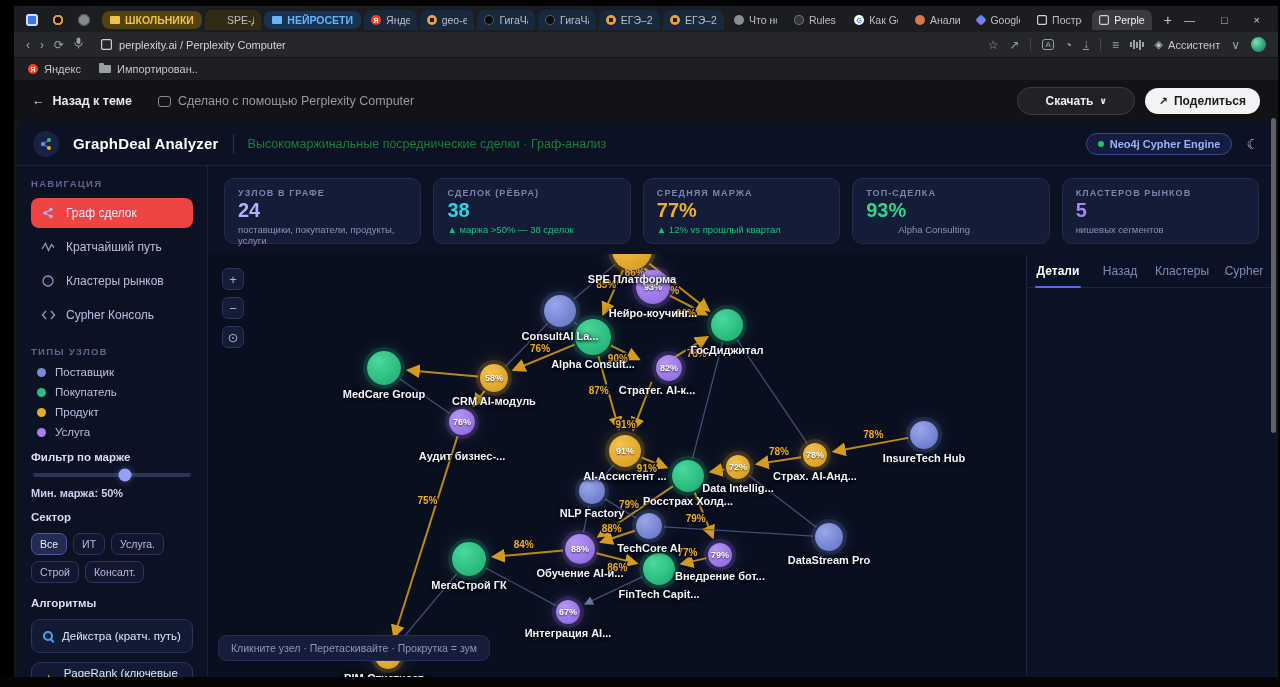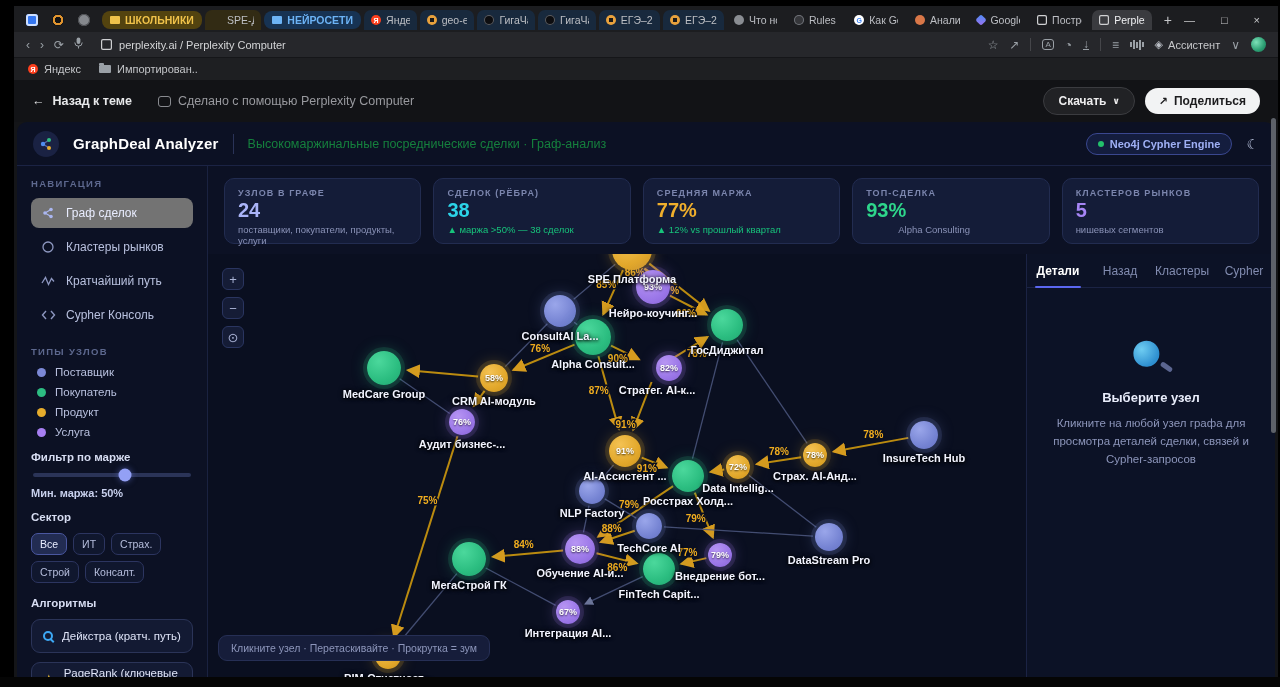--- a/index.html
+++ b/index.html
@@ -59,21 +59,21 @@
   .folder { width:12px; height:8px; background:#9aa0a6; border-radius:1px; position:relative; }
   .folder::before { content:""; position:absolute; top:-2px; left:0; width:5px; height:2px; background:#9aa0a6; border-radius:1px 1px 0 0; }
 
   
   .pagehead { height:42px; background:#121316; display:flex; align-items:center; padding:0 18px; gap:26px; }
   .ph-back { display:flex; align-items:center; gap:8px; color:#e7e8ea; font-size:12.5px; font-weight:700; }
   .ph-made { display:flex; align-items:center; gap:7px; color:#98999e; font-size:12.5px; }
   .made-ico { width:13px; height:11px; border:1.4px solid #898b90; border-radius:3px; }
   .ph-right { margin-left:auto; display:flex; gap:10px; align-items:center; }
   .btn-dl { display:flex; align-items:center; gap:6px; background:#212225; border:1px solid #3b3c40; color:#ededee;
-    font-size:12px; font-weight:600; border-radius:16px; padding:6px 14px; }
+    font-size:12px; font-weight:600; border-radius:16px; padding:6px 27px; }
   .btn-share { display:flex; align-items:center; gap:6px; background:#f2f3f4; color:#1c1c1e;
     font-size:12px; font-weight:700; border-radius:16px; padding:6px 14px; }
 
   
   .scrollthumb { position:absolute; right:2px; top:112px; width:5px; height:315px; background:#5d6169; border-radius:3px; z-index:60; }
 
   
   .appcard { flex:1; margin:0 3px; background:#0c1124; border-radius:10px 10px 0 0; display:flex; flex-direction:column; overflow:hidden; min-height:0; }
   .appheader { height:44px; flex:none; display:flex; align-items:center; gap:14px; padding:0 16px; border-bottom:1px solid #1b2344; }
   .logo { width:26px; height:26px; border-radius:50%; background:#1a2243; display:flex; align-items:center; justify-content:center; }
@@ -87,21 +87,21 @@
   .moon { color:#b9c2dd; font-size:14px; }
 
   .appbody { flex:1; display:flex; min-height:0; }
 
   
   .sidebar { width:191px; flex:none; border-right:1px solid #1a2240; padding:12px 14px 0; overflow:hidden; }
   .sec-title { font-size:9.5px; letter-spacing:1.3px; color:#5d688e; font-weight:700; margin-bottom:9px; }
   .nav-item { height:30px; display:flex; align-items:center; gap:10px; border-radius:8px; padding:0 9px;
     font-size:12px; color:#b8c0de; margin-bottom:4px; }
   .nav-item .nico { width:16px; display:flex; justify-content:center; color:#8d97c0; font-size:12px; }
-  .nav-item.active { background:#737373; color:#e9edff; }
+  .nav-item.active { background:#ef4444; color:#e9edff; }
   .nav-item.active .nico { color:#aab6f0; }
   .types { margin:14px 0 0 6px; }
   .type-row { display:flex; align-items:center; gap:9px; font-size:11.5px; color:#b8c0de; margin-bottom:8px; }
   .tdot { width:9px; height:9px; border-radius:50%; }
   .filter-title { font-size:11.5px; font-weight:700; color:#d7ddf2; margin:13px 0 10px; }
   .slider { position:relative; height:4px; background:#2b3458; border-radius:2px; margin:2px 2px 10px; }
   .thumb { position:absolute; top:50%; width:13px; height:13px; border-radius:50%; background:#93a0f5; transform:translate(-50%,-50%); box-shadow:0 0 6px rgba(120,140,250,.5); }
   .minmarge { font-size:11px; font-weight:700; color:#c9d1ee; margin-bottom:12px; }
   .chips { display:flex; flex-wrap:wrap; gap:6px; margin-bottom:14px; }
   .chip { font-size:10.5px; color:#b6bedd; border:1px solid #2c3560; border-radius:7px; padding:4px 8px; background:#10172e; }
@@ -343,32 +343,32 @@
                     <circle cx="4" cy="7" r="1.8" fill="currentColor"></circle>
                     <circle cx="10" cy="3.5" r="1.8" fill="currentColor"></circle>
                     <circle cx="10" cy="10.5" r="1.8" fill="currentColor"></circle>
                   </svg>
                 </span>
                 <span>Граф сделок</span>
               </div>
               <div class="nav-item">
                 <span class="nico">
                   <svg width="14" height="14" viewBox="0 0 14 14">
+                    <polyline points="1,9 4.5,3.5 7.5,10.5 10.5,4.5 13,7.5" fill="none" stroke="currentColor" stroke-width="1.3"></polyline>
+                  </svg>
+                </span>
+                <span>Кратчайший путь</span>
+              </div>
+              <div class="nav-item">
+                <span class="nico">
+                  <svg width="14" height="14" viewBox="0 0 14 14">
                     <circle cx="7" cy="7" r="5" fill="none" stroke="currentColor" stroke-width="1.3"></circle>
                   </svg>
                 </span>
                 <span>Кластеры рынков</span>
-              </div>
-              <div class="nav-item">
-                <span class="nico">
-                  <svg width="14" height="14" viewBox="0 0 14 14">
-                    <polyline points="1,9 4.5,3.5 7.5,10.5 10.5,4.5 13,7.5" fill="none" stroke="currentColor" stroke-width="1.3"></polyline>
-                  </svg>
-                </span>
-                <span>Кратчайший путь</span>
               </div>
               <div class="nav-item">
                 <span class="nico">
                   <svg width="15" height="12" viewBox="0 0 15 12">
                     <path d="M5 2 L1.5 6 L5 10 M10 2 L13.5 6 L10 10" fill="none" stroke="currentColor" stroke-width="1.4"></path>
                   </svg>
                 </span>
                 <span>Cypher Консоль</span>
               </div>
             </div>
@@ -393,21 +393,21 @@
             </div>
           <div class="filter-title">Фильтр по марже</div>
           <div class="slider">
               <span class="thumb" id="sliderthumb" style="left: 58%;"></span>
             </div>
           <div class="minmarge">Мин. маржа: 50%</div>
           <div class="filter-title" style="margin-top:2px;">Сектор</div>
           <div class="chips" id="sectorchips">
               <span class="chip active">Все</span>
               <span class="chip">ИТ</span>
-              <span class="chip">Страх.</span>
+              <span class="chip">Услуга.</span>
               <span class="chip">Строй</span>
               <span class="chip">Консалт.</span>
             </div>
           <div class="filter-title" style="margin-top:6px;">Алгоритмы</div>
           <div id="algos">
               <div class="algo-btn">
                 <span class="mag-s"></span>
                 <span>Дейкстра (кратч. путь)</span>
               </div>
               <div class="algo-btn">
@@ -537,21 +537,21 @@
                 <div class="nlabel" style="left: 384px; top: 130px;">Стратег. AI-к...</div>
                 <div class="node buyer" style="left: 159px; top: 97px; width: 34px; height: 34px;"></div>
                 <div class="nlabel" style="left: 111px; top: 134px;">MedCare Group</div>
                 <div class="node product" style="left: 272px; top: 110px; width: 28px; height: 28px;">
                   <span class="nval">58%</span>
                 </div>
                 <div class="nlabel" style="left: 221px; top: 141px;">CRM AI-модуль</div>
                 <div class="node service" style="left: 241px; top: 155px; width: 26px; height: 26px;">
                   <span class="nval">76%</span>
                 </div>
-                <div class="nlabel" style="left: 189px; top: 184px;">Аудит бизнес-...</div>
+                <div class="nlabel" style="left: 189px; top: 196px;">Аудит бизнес-...</div>
                 <div class="node product" style="left: 401px; top: 181px; width: 32px; height: 32px;">
                   <span class="nval">91%</span>
                 </div>
                 <div class="nlabel" style="left: 352px; top: 216px;">AI-Ассистент ...</div>
                 <div class="node supplier" style="left: 371px; top: 224px; width: 26px; height: 26px;"></div>
                 <div class="nlabel" style="left: 319px; top: 253px;">NLP Factory</div>
                 <div class="node buyer" style="left: 464px; top: 206px; width: 32px; height: 32px;"></div>
                 <div class="nlabel" style="left: 415px; top: 241px;">Росстрах Холд...</div>
                 <div class="node product" style="left: 518px; top: 201px; width: 24px; height: 24px;">
                   <span class="nval">72%</span>
@@ -586,28 +586,20 @@
                 <div class="node product" style="left: 167px; top: 389px; width: 26px; height: 26px;"></div>
                 <div class="nlabel" style="left: 115px; top: 418px;">PIM-Отчетност...</div>
               </div>
             <div class="panel">
               <div class="ptabs" id="ptabs">
                   <div class="ptab active">Детали</div>
                   <div class="ptab">Назад</div>
                   <div class="ptab">Кластеры</div>
                   <div class="ptab">Cypher</div>
                 </div>
-              <div class="pempty">
-                <div class="mag-big">
-                    <div class="lens"></div>
-                    <div class="handle"></div>
-                  </div>
-                <div class="pe-title">Выберите узел</div>
-                <div class="pe-text">Кликните на любой узел графа для просмотра деталей сделки, связей и Cypher-запросов</div>
-              </div>
             </div>
           </div>
         </div>
       </div>
     </div>
     <div class="scrollthumb"></div>
   </div>
   <div class="blackbar"></div>
 </div>
 

